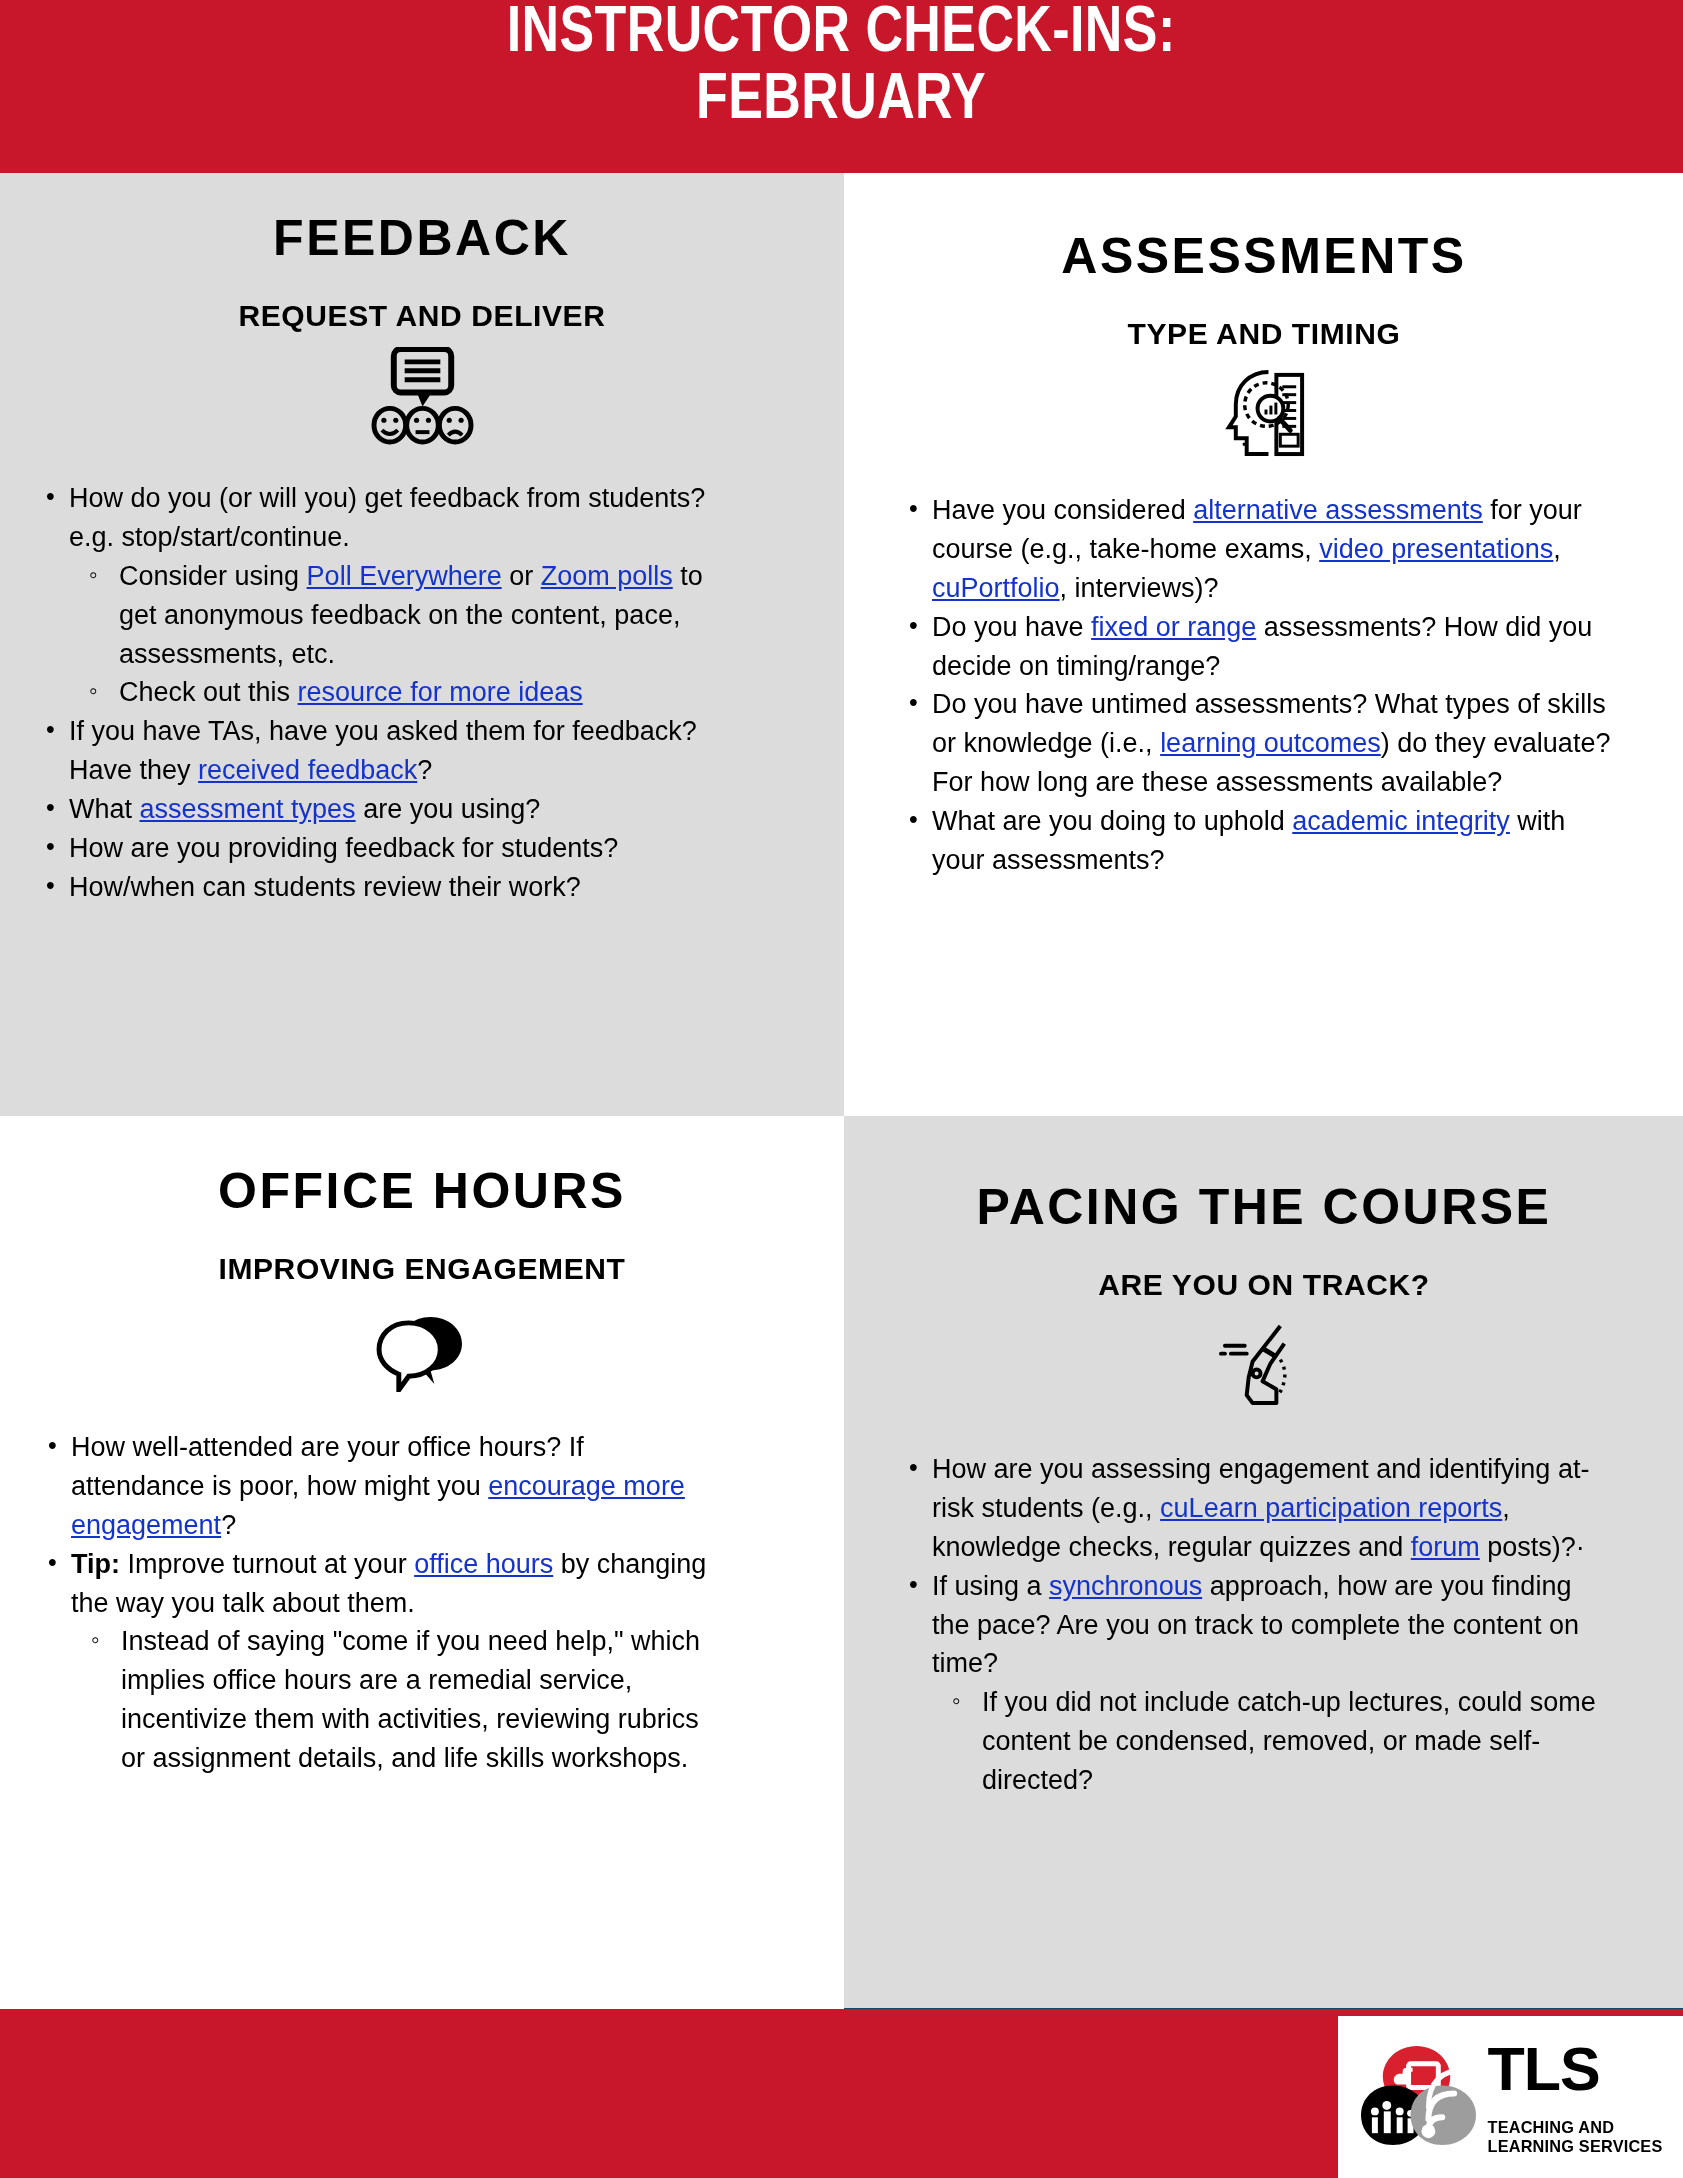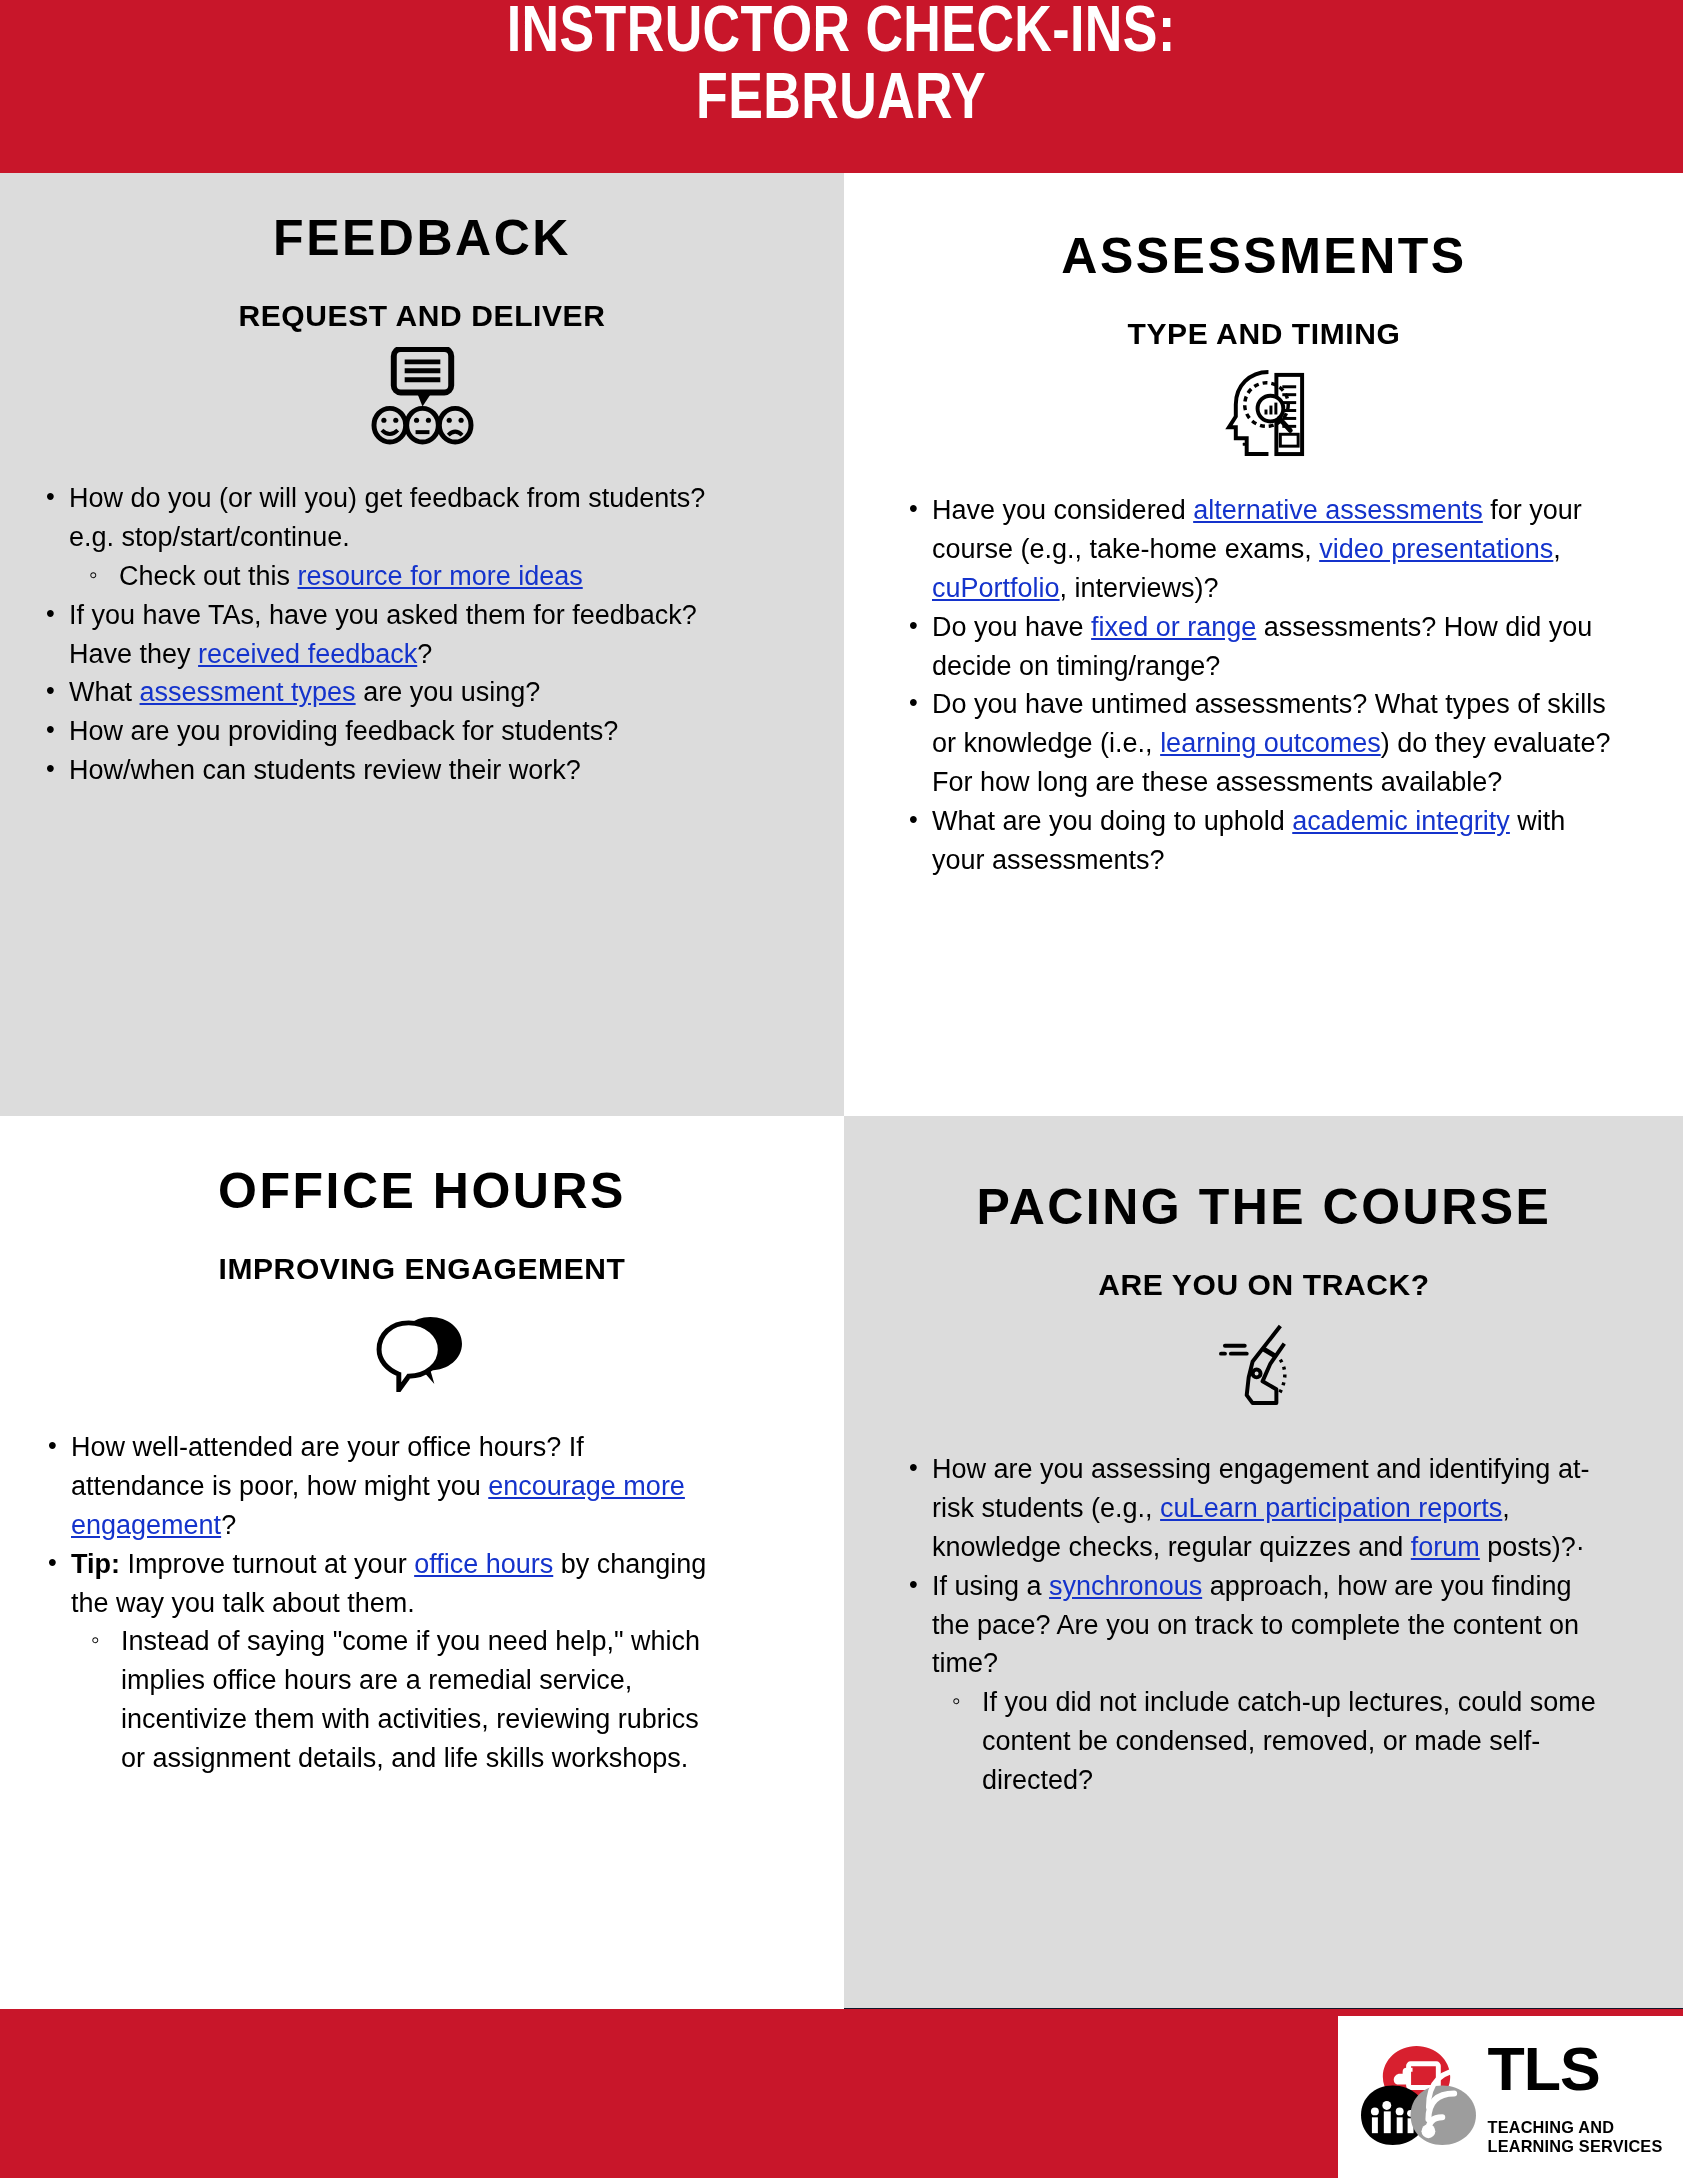--- a/index.html
+++ b/index.html
@@ -5,21 +5,21 @@
 <style>
   * { box-sizing: border-box; }
   html, body { margin:0; padding:0; }
   body {
     width:1683px; height:2178px;
     background:#ffffff;
     font-family:"Liberation Sans", sans-serif;
     color:#000;
     overflow:hidden;
   }
-  .poster { position:relative; width:1683px; height:2178px; background:#0f172a; }
+  .poster { position:relative; width:1683px; height:2178px; background:#0c4a6e; }
 
   
   .header {
     position:absolute; left:0; top:0; width:1683px; height:173px;
     background:#C8162A;
     display:flex; align-items:center; justify-content:center;
   }
   .header-title {
     color:#fff;
     font-family:"Liberation Sans Narrow","Liberation Sans", sans-serif;
@@ -186,20 +186,21 @@
           </g>
           <path d="M11 84 Q19 92 27 84" fill="none" stroke="#000" stroke-width="4"></path>
           <line x1="45" y1="86" x2="59" y2="86" stroke="#000" stroke-width="4"></line>
           <path d="M78 89 Q85 82 92 89" fill="none" stroke="#000" stroke-width="4"></path>
         </svg>
       </div>
       <ul class="blist">
         <li>
           <span>How do you (or will you) get feedback from students? e.g. stop/start/continue.</span>
           <ul class="sub">
+            <li><span>Consider using </span><a class="lnk">Poll Everywhere</a><span> or </span><a class="lnk">Zoom polls</a><span> to get anonymous feedback on the content, pace, assessments, etc.</span></li>
             <li><span>Check out this </span><a class="lnk">resource for more ideas</a></li>
           </ul>
         </li>
         <li><span>If you have TAs, have you asked them for feedback? Have they </span><a class="lnk">received feedback</a><span>?</span></li>
         <li><span>What </span><a class="lnk">assessment types</a><span> are you using?</span></li>
         <li><span>How are you providing feedback for students?</span></li>
         <li><span>How/when can students review their work?</span></li>
       </ul>
     </section>
 

